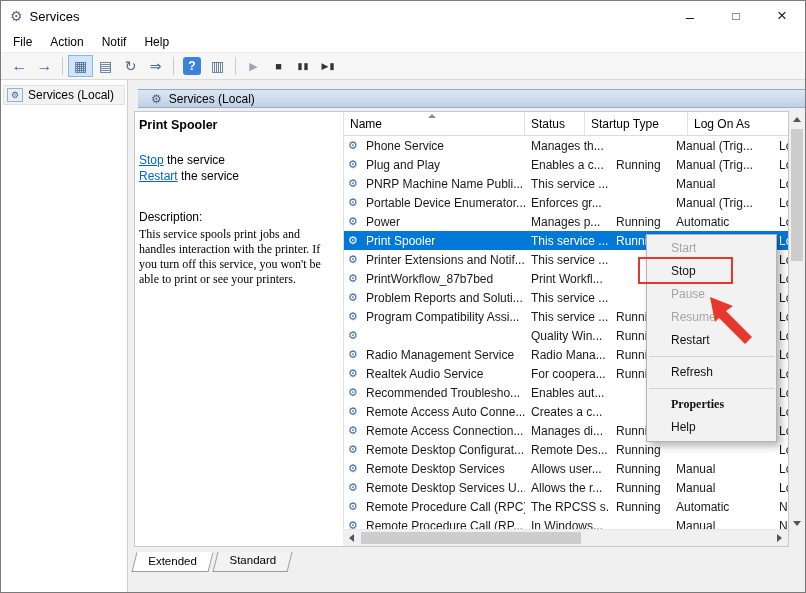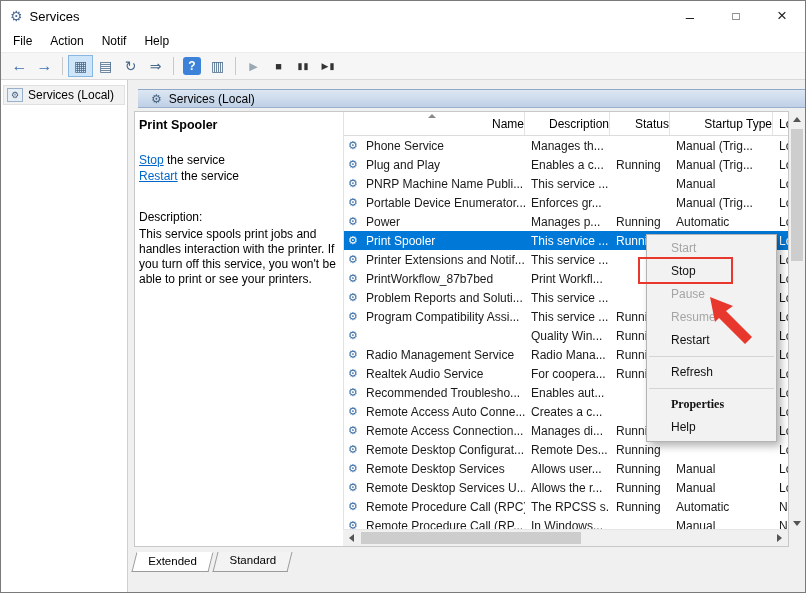--- a/index.html
+++ b/index.html
@@ -14,21 +14,21 @@
   .titlebar { height:30px; display:flex; align-items:center; padding-left:9px; background:#fff; }
   .app-icon { color:#4f6d96; font-size:14px; margin-right:7px; }
   .title-text { font-size:13px; }
   .win-controls { margin-left:auto; display:flex; height:100%; }
   .win-btn { width:46px; display:flex; align-items:center; justify-content:center; color:#222; }
   .win-btn.min { font-size:15px; }
   .win-btn.max { font-size:12px; }
   .win-btn.close { font-size:17px; }
 
   
-  .menubar { height:22px; display:flex; padding-left:3px; background:#fff;
+  .menubar { height:22px; display:flex; align-items:center; padding-left:3px; background:#fff;
              border-bottom:1px solid #ececec; }
   .menu-item { padding:3px 9px; }
 
   
   .toolbar { height:27px; display:flex; align-items:center; padding-left:6px; background:#f6f6f6;
              border-bottom:1px solid #d9d9d9; }
   .tb { width:25px; height:22px; display:flex; align-items:center; justify-content:center;
         color:#4a6a8a; font-size:14px; }
   .tb.nav { color:#3f6fb5; font-size:16px; }
   .tb.active { background:#cfe6fa; border:1px solid #88b8e2; }
@@ -58,26 +58,26 @@
   .content { position:absolute; left:6px; right:16px; top:31px; bottom:45px; background:#fff;
              border:1px solid #c8c8c8; }
 
   
   .detail-pane { position:absolute; left:0; top:0; width:208px; bottom:17px; background:#fff;
                  padding:0 6px 0 4px; overflow:hidden; }
   .dp-title { font-weight:bold; font-size:12.5px; margin-top:6px; }
   .dp-links { margin-top:20px; line-height:16px; }
   .dp-link { color:var(--link); text-decoration:underline; cursor:pointer; }
   .dp-desc-label { margin-top:26px; }
-  .dp-desc { margin-top:3px; line-height:15px; width:198px; }
+  .dp-desc { margin-top:3px; line-height:15px; width:198px;font-family:Liberation Serif, serif; }
 
   
   .list-pane { position:absolute; left:208px; right:0; top:0; bottom:17px; border-left:1px solid #e2e2e2;
                overflow:hidden; }
-  .list-header { height:24px; display:flex; border-bottom:1px solid #dcdcdc; position:relative;text-align:right; }
+  .list-header { height:24px; display:flex; border-bottom:1px solid #dcdcdc; position:relative; }
   .hcell { padding:5px 0 0 6px; border-right:1px solid #e3e3e3; overflow:hidden; white-space:nowrap; }
   .w0 { width:181px; } .w1 { width:85px; } .w2 { width:60px; } .w3 { width:103px; } .w4 { flex:1; border-right:none; }
   .sort-caret { position:absolute; left:84px; top:2px; width:0; height:0;
                 border-left:4px solid transparent; border-right:4px solid transparent;
                 border-bottom:4px solid #8a8a8a; }
   .rows { overflow:hidden; height:397px; }
   .row { height:19px; display:flex; align-items:center; white-space:nowrap; color:#1a1a1a; }
   .row .cell { overflow:hidden; }
   .c0 { width:181px; display:flex; align-items:center; gap:5px; padding-left:4px; }
   .c1 { width:85px; padding-left:6px; } .c2 { width:60px; padding-left:6px; }
@@ -192,21 +192,20 @@
           </div>
         </div>
         <div class="dp-desc-label">Description:</div>
         <div class="dp-desc">This service spools print jobs and handles interaction with the printer. If you turn off this service, you won't be able to print or see your printers.</div>
       </div>
 
       <div class="list-pane">
         <div class="list-header">
           <span class="sort-caret"></span>
           <div class="hcell w0">Name</div>
-          <div class="hcell w1">Description</div>
           <div class="hcell w2">Status</div>
           <div class="hcell w3">Startup Type</div>
           <div class="hcell w4">Log On As</div>
         </div>
         <div class="rows">
           <div class="row">
               <div class="cell c0">
                 <span class="gear">⚙</span>
                 <span>Phone Service</span>
               </div>

